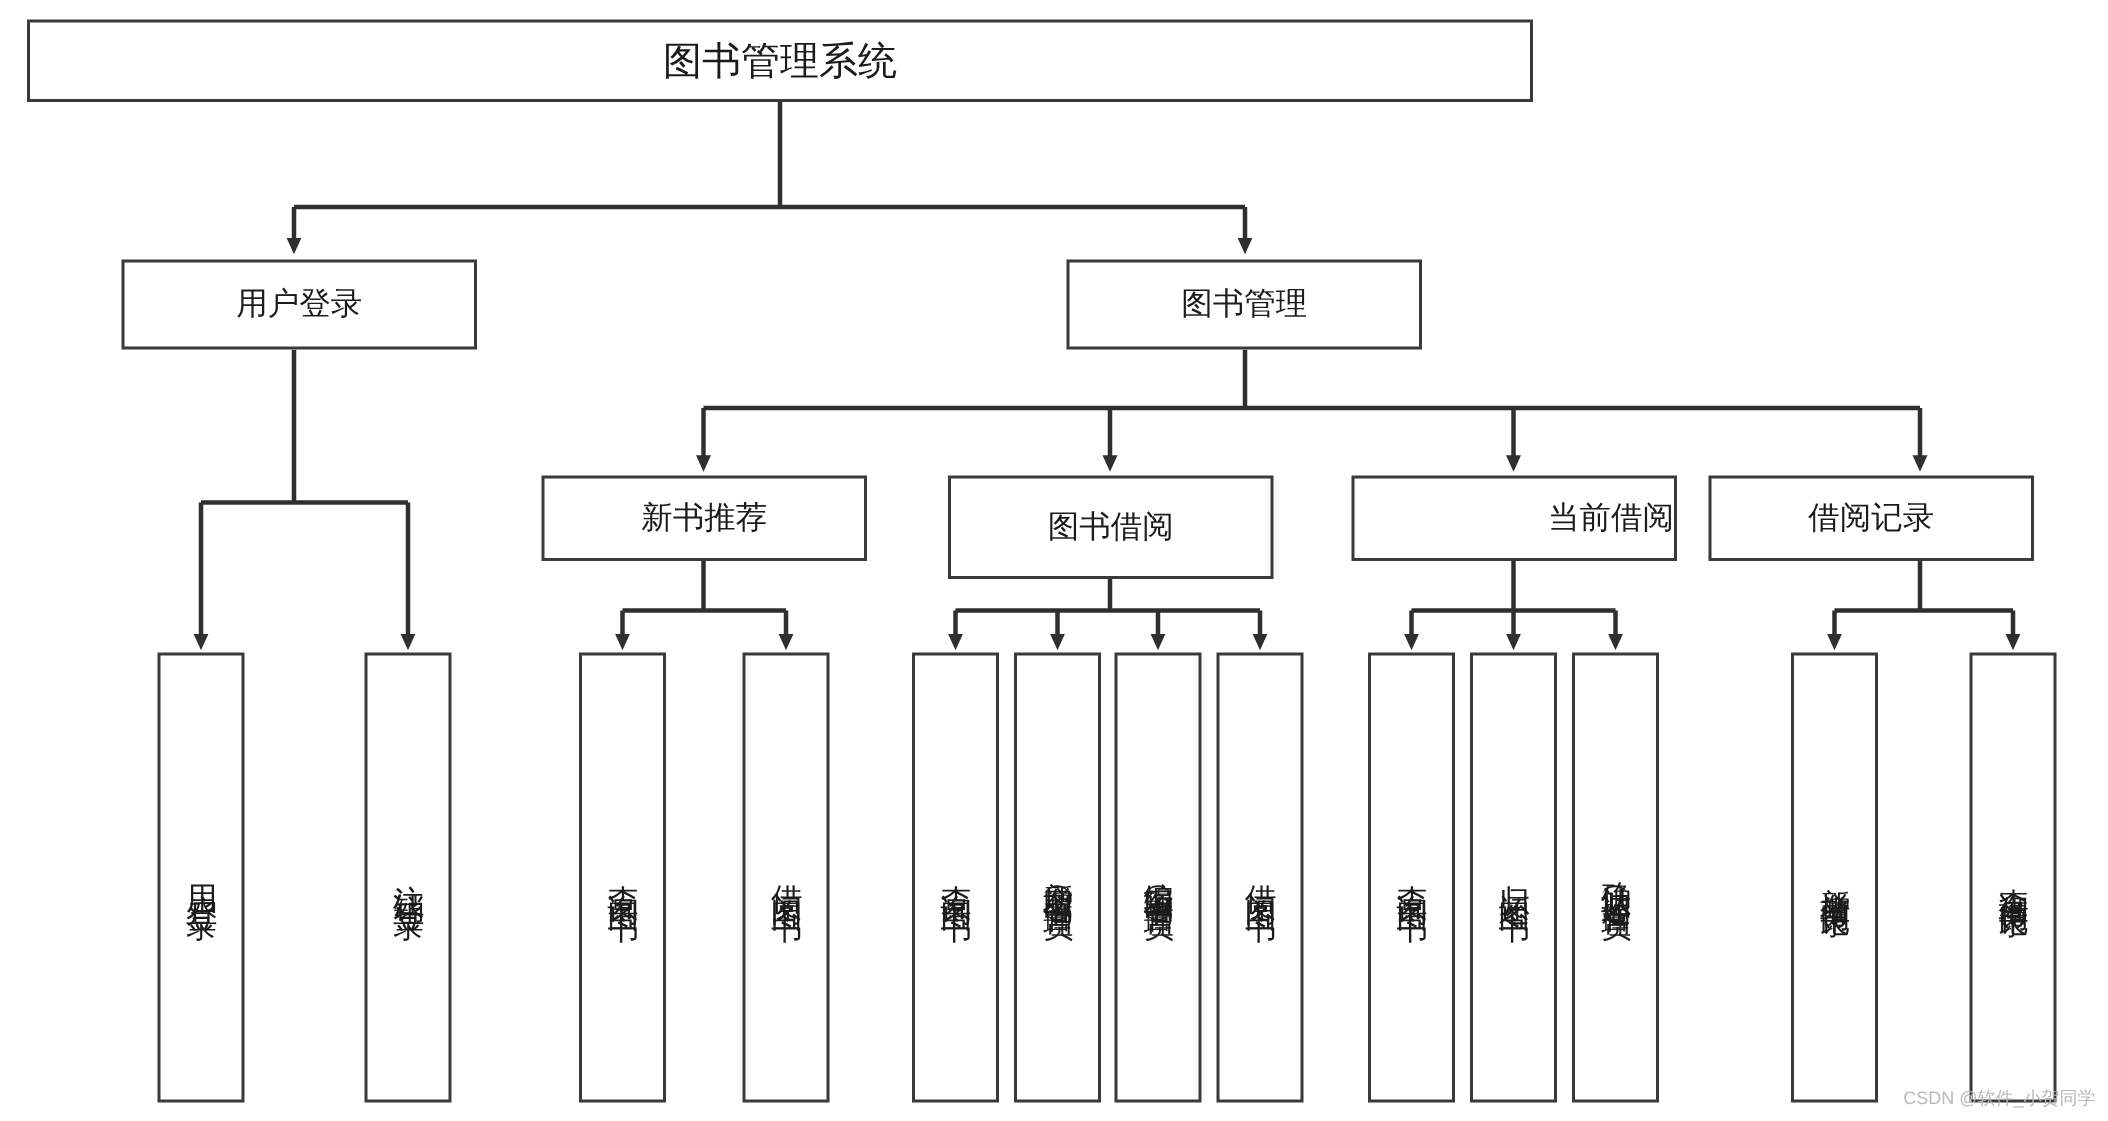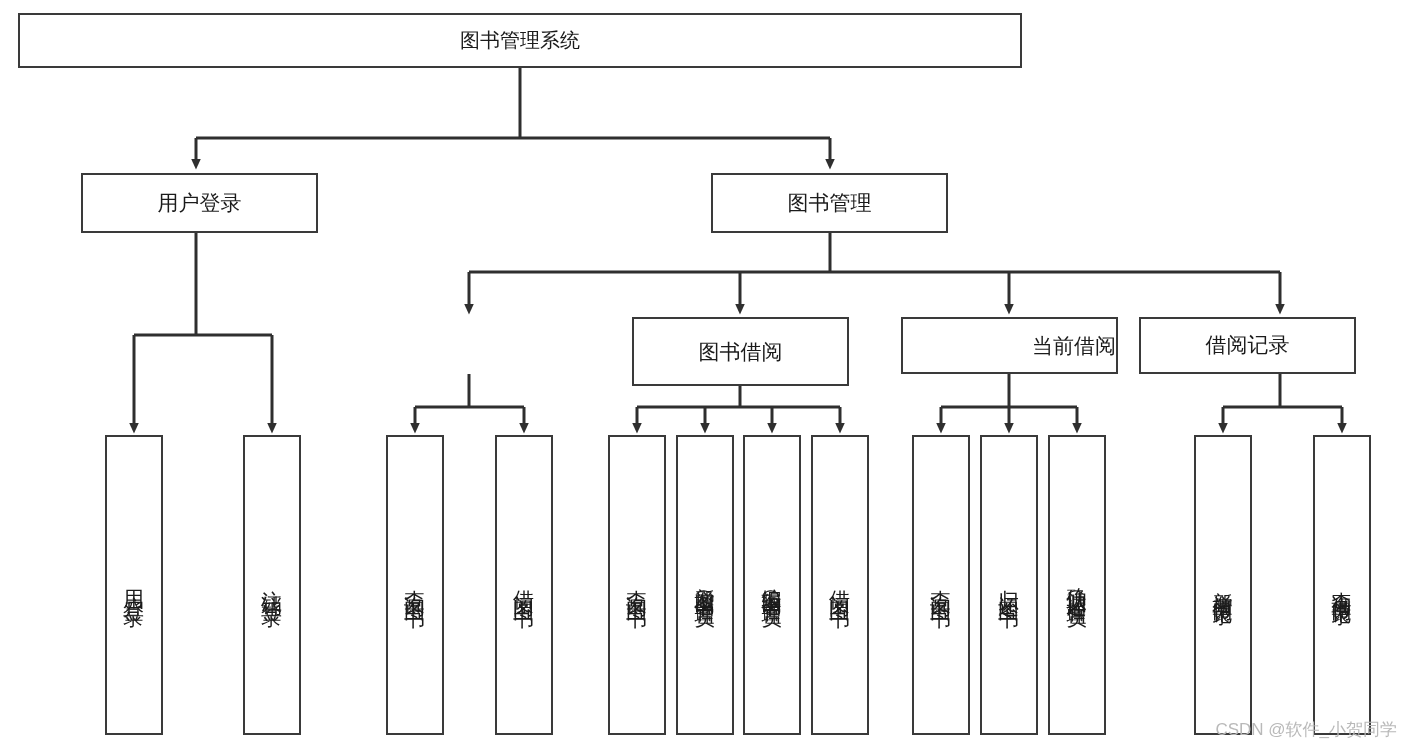--- a/index.html
+++ b/index.html
@@ -21,33 +21,33 @@
     justify-content:center;
     color:#1b1b1b;
   }
   .node .lbl{
     display:block;
     text-align:center;
     line-height:1.12;
     white-space:nowrap;
   }
   .h-node .lbl{font-size:21px;}
-  .root .lbl{font-size:20px;}
+  .root .lbl{font-size:26px;}
   .v-node .lbl{
     writing-mode:vertical-rl;
     text-orientation:upright;
     letter-spacing:6px;
     font-size:21px;
     line-height:1;
   }
   .v-node.tight .lbl{letter-spacing:3px;font-size:20px;}
   .watermark{
     position:absolute;
     right:8px;bottom:6px;
-    font-size:17px;
+    font-size:12px;
     color:#b9b9b9;
     white-space:nowrap;
     font-family:"Liberation Sans","DejaVu Sans",sans-serif;
   }
 </style>
 </head>
 <body>
 
 <div id="diagram">
 
@@ -105,20 +105,23 @@
     <span class="lbl">图书管理系统</span>
   </div>
 
   <div class="node h-node" style="left:81px;top:173px;width:237px;height:60px;">
     <span class="lbl">用户登录</span>
   </div>
   <div class="node h-node" style="left:711px;top:173px;width:237px;height:60px;justify-content:center;">
     <span class="lbl">图书管理</span>
   </div>
 
+  <div class="node h-node" style="left:361px;top:317px;width:217px;height:57px;">
+    <span class="lbl">新书推荐</span>
+  </div>
   <div class="node h-node" style="left:632px;top:317px;width:217px;height:69px;">
     <span class="lbl">图书借阅</span>
   </div>
   <div class="node h-node" style="left:901px;top:317px;width:217px;height:57px;justify-content:flex-end;">
     <span class="lbl">当前借阅</span>
   </div>
   <div class="node h-node" style="left:1139px;top:317px;width:217px;height:57px;font-family:Liberation Serif, serif;">
     <span class="lbl">借阅记录</span>
   </div>
 

